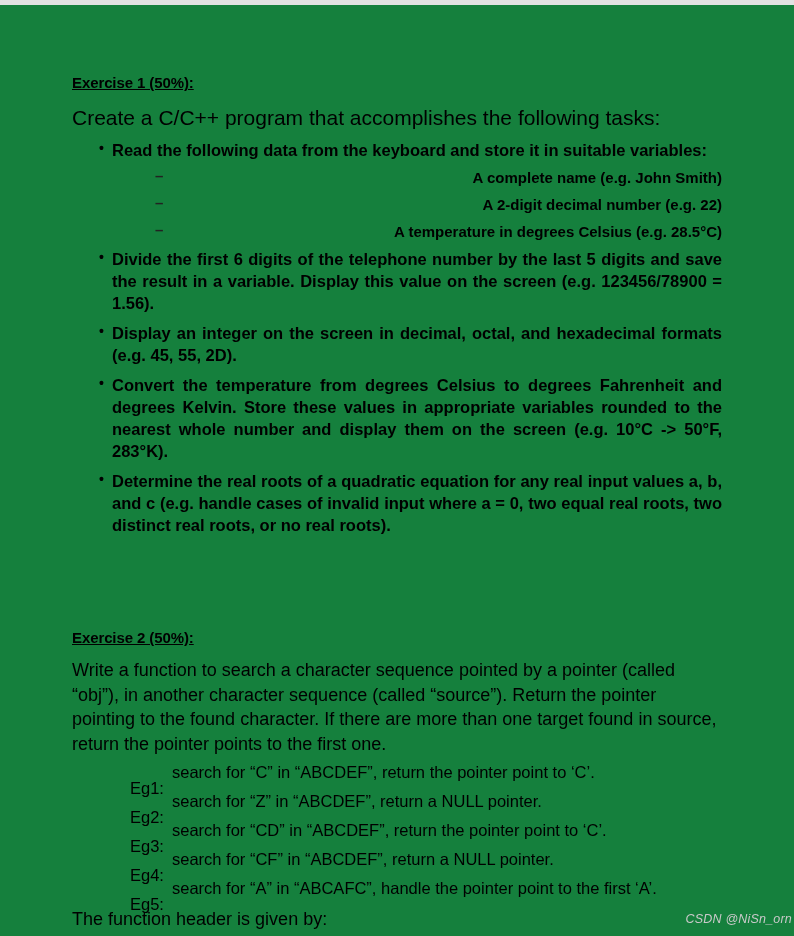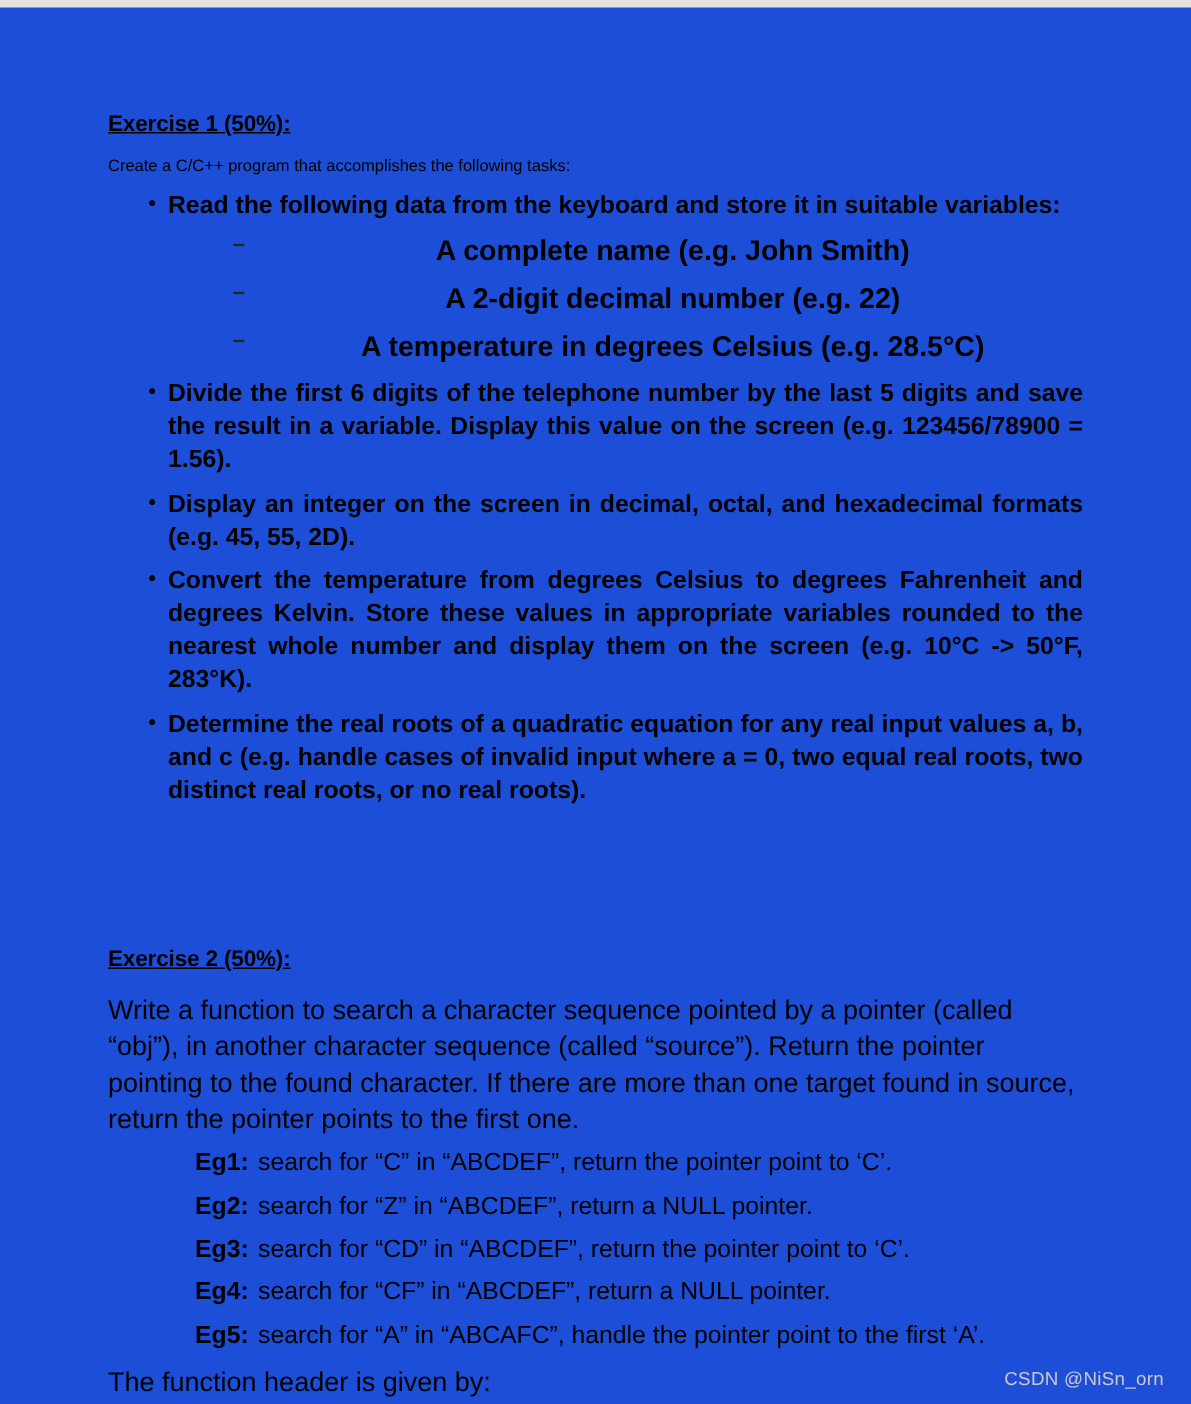--- a/index.html
+++ b/index.html
@@ -9,21 +9,21 @@
     background: #ffffff;
   }
   body {
     font-family: "Liberation Sans", sans-serif;
     color: #000000;
   }
   .page {
     position: relative;
     width: 794px;
     height: 936px;
-    background: #1d4ed8;
+    background: #15803d;
     overflow: hidden;
     box-sizing: border-box;
   }
   .top-strip {
     position: absolute;
     top: 0;
     left: 0;
     width: 794px;
     height: 5px;
     background: #e2e2e2;
@@ -36,21 +36,21 @@
   }
   .ex-heading {
     font-size: 15px;
     font-weight: bold;
     text-decoration: underline;
     line-height: 1.25;
     margin: 0 0 11px 0;
     letter-spacing: -0.1px;
   }
   .intro {
-    font-size: 11px;
+    font-size: 21px;
     line-height: 1.35;
     margin: 0 0 8px 0;
   }
   
   ul.lvl1 {
     list-style: none;
     margin: 0;
     padding: 0;
   }
   ul.lvl1 > li {
@@ -73,24 +73,24 @@
   ul.lvl1 > li.tight { margin-bottom: 4px; }
   
   ul.lvl2 {
     list-style: none;
     margin: 6px 0 8px 0;
     padding: 0;
   }
   ul.lvl2 > li {
     position: relative;
     padding-left: 63px;
-    font-size: 19px;
+    font-size: 15px;
     line-height: 1.32;
     margin-bottom: 7px;
-    text-align: center;
+    text-align: right;
   }
   ul.lvl2 > li::before {
     content: "\2013";
     position: absolute;
     left: 43px;
     top: -2px;
     font-size: 15px;
     color: #222;
   }
   .gap-big { height: 84px; }
@@ -109,35 +109,35 @@
     font-size: 16.5px;
     line-height: 1.33;
     margin-bottom: 7px;
     padding-left: 58px;
     position: relative;
     white-space: nowrap;
   }
   .eg-label {
     position: absolute;
     left: 58px;
-    top: 0;
-    font-weight: bold;
+    top: 16px;
   }
   .eg-text {
     display: inline-block;
     padding-left: 42px;
   }
   .watermark {
     position: absolute;
-    right: 18px;
+    right: 2px;
     bottom: 10px;
     font-size: 12.5px;
     color: #c9c9c9;
     letter-spacing: 0.2px;
     white-space: nowrap;
+    font-style: italic;
   }
 </style>
 </head>
 <body>
 
 <div class="page">
 
   <div class="top-strip"></div>
 
   <div class="content">

